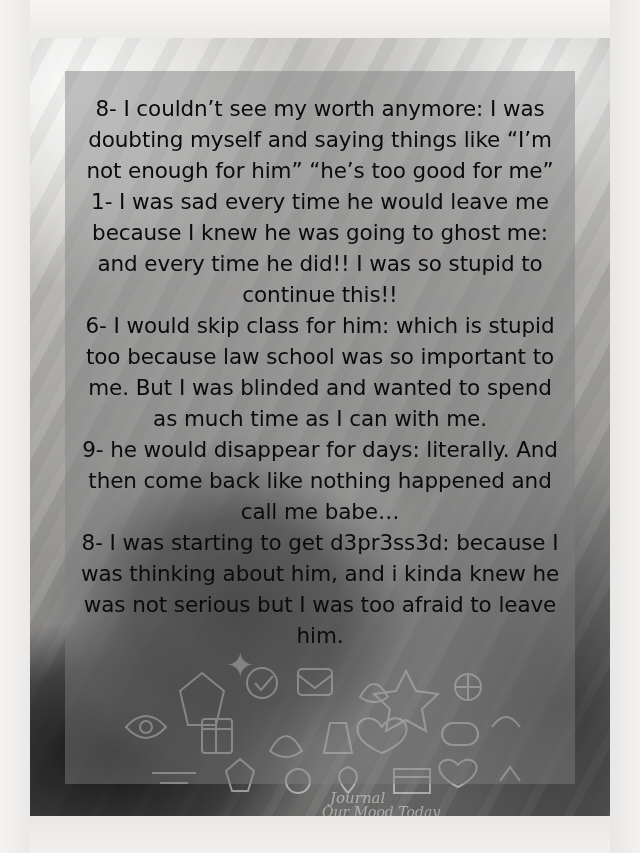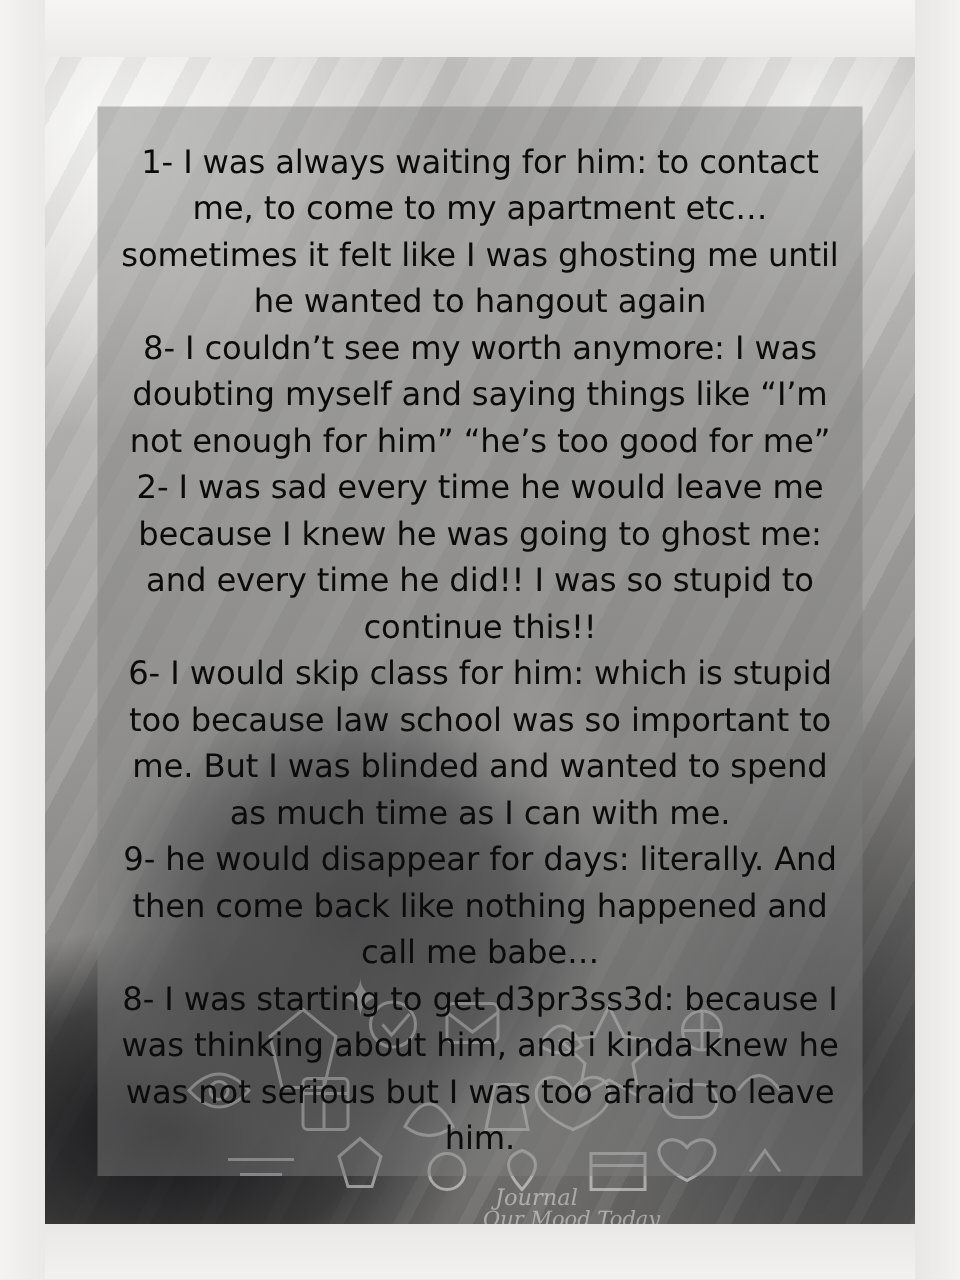--- a/index.html
+++ b/index.html
@@ -166,21 +166,20 @@
       <g fill="#ffffff" opacity="0.8">
         <text x="196" y="46" font-family="DejaVu Sans, sans-serif" font-size="34" font-weight="700" letter-spacing="2">✦</text>
         <text x="300" y="172" font-family="DejaVu Serif, serif" font-size="15" font-style="italic">Journal</text>
         <text x="292" y="186" font-family="DejaVu Serif, serif" font-size="14" font-style="italic">Our Mood Today</text>
       </g>
     </svg>
 
     <div class="photo-grain"></div>
 
     <div class="text-panel">
-      <p>1- I was always waiting for him: to contact me, to come to my apartment etc… sometimes it felt like I was ghosting me until he wanted to hangout again</p>
       <p>8- I couldn’t see my worth anymore: I was doubting myself and saying things like “I’m not enough for him” “he’s too good for me”</p>
-      <p>2- I was sad every time he would leave me because I knew he was going to ghost me: and every time he did!! I was so stupid to continue this!!</p>
+      <p>1- I was sad every time he would leave me because I knew he was going to ghost me: and every time he did!! I was so stupid to continue this!!</p>
       <p>6- I would skip class for him: which is stupid too because law school was so important to me. But I was blinded and wanted to spend as much time as I can with me.</p>
       <p>9- he would disappear for days: literally. And then come back like nothing happened and call me babe…</p>
       <p>8- I was starting to get d3pr3ss3d: because I was thinking about him, and i kinda knew he was not serious but I was too afraid to leave him.</p>
     </div>
   </div>
 </div>
 
 </body></html>

